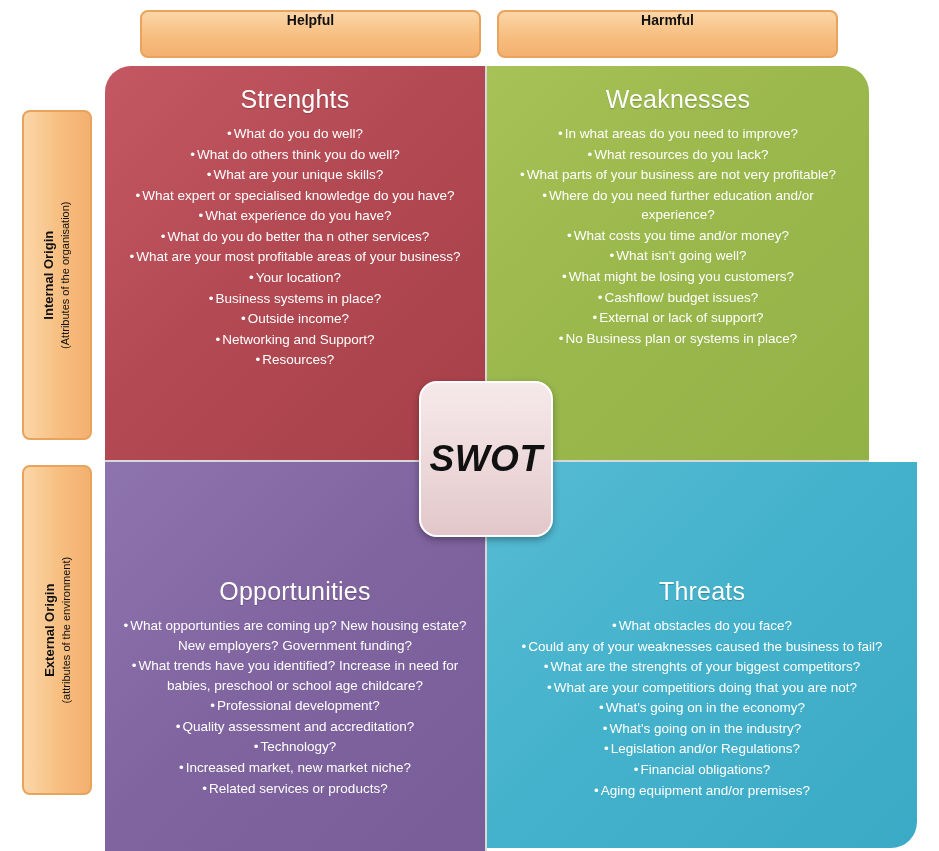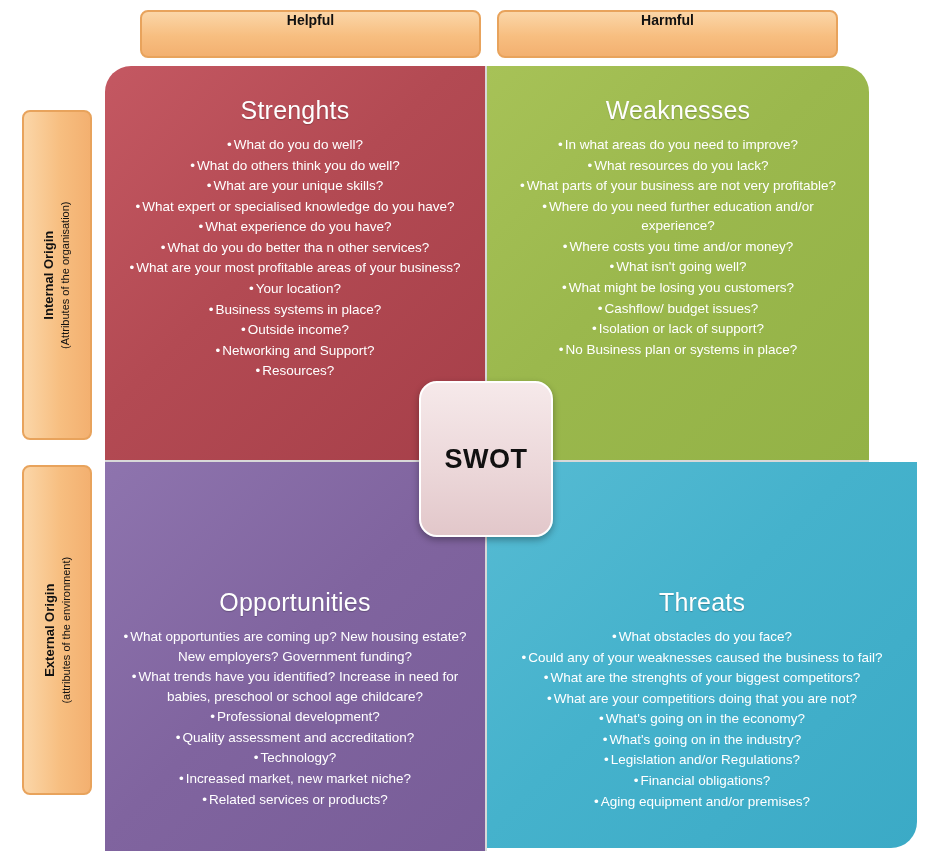--- a/index.html
+++ b/index.html
@@ -64,21 +64,21 @@
     font-size: 11px;
     font-weight: normal;
   }
 
   
   .quad {
     position: absolute;
     box-sizing: border-box;
     color: #ffffff;
     text-align: center;
-    padding: 26px 18px 10px 18px;
+    padding: 15px 18px 10px 18px;
     overflow: hidden;
   }
   .quad h2 {
     margin: 4px 0 10px 0;
     font-size: 25px;
     font-weight: normal;
     letter-spacing: 0.2px;
     text-shadow: 0 1px 1px rgba(0,0,0,0.22);
   }
   .quad ul {
@@ -134,24 +134,25 @@
     height: 152px;
     border: 2px solid #ffffff;
     border-radius: 18px;
     background: linear-gradient(to bottom, #F6E9EA 0%, #EBD6D8 60%, #E2C7CA 100%);
     box-shadow: 0 3px 7px rgba(0,0,0,0.32);
     display: flex;
     align-items: center;
     justify-content: center;
   }
   #center-badge .badge-text {
-    font-size: 27px;
+    font-size: 37px;
     font-weight: bold;
     color: #111111;
     letter-spacing: 0.5px;
+    font-style: italic;
   }
 </style>
 </head>
 <body>
 
 <div class="col-header" id="header-helpful">
   <span>Helpful</span>
 </div>
 <div class="col-header" id="header-harmful">
   <span>Harmful</span>
@@ -188,25 +189,25 @@
     </ul>
 </div>
 
 <div class="quad" id="quad-weaknesses">
   <h2>Weaknesses</h2>
   <ul>
       <li>In what areas do you need to improve?</li>
       <li>What resources do you lack?</li>
       <li>What parts of your business are not very profitable?</li>
       <li>Where do you need further education and/or experience?</li>
-      <li>Where costs you time and/or money?</li>
+      <li>What costs you time and/or money?</li>
       <li>What isn't going well?</li>
       <li>What might be losing you customers?</li>
       <li>Cashflow/ budget issues?</li>
-      <li>Isolation or lack of support?</li>
+      <li>External or lack of support?</li>
       <li>No Business plan or systems in place?</li>
     </ul>
 </div>
 
 <div class="quad" id="quad-opportunities">
   <h2>Opportunities</h2>
   <ul>
       <li>What opportunties are coming up?  New housing estate? New employers? Government funding?</li>
       <li>What trends have you identified? Increase in need for babies, preschool or school age childcare?</li>
       <li>Professional development?</li>

